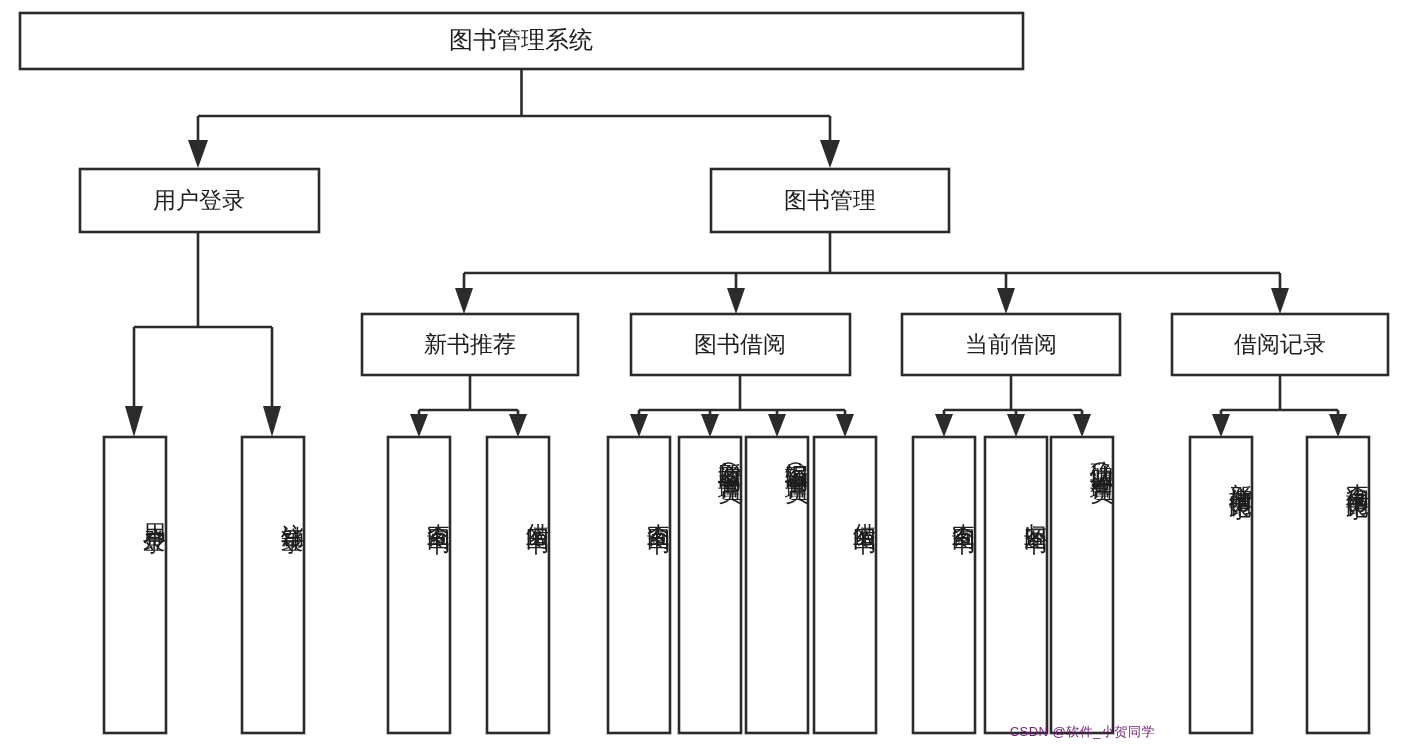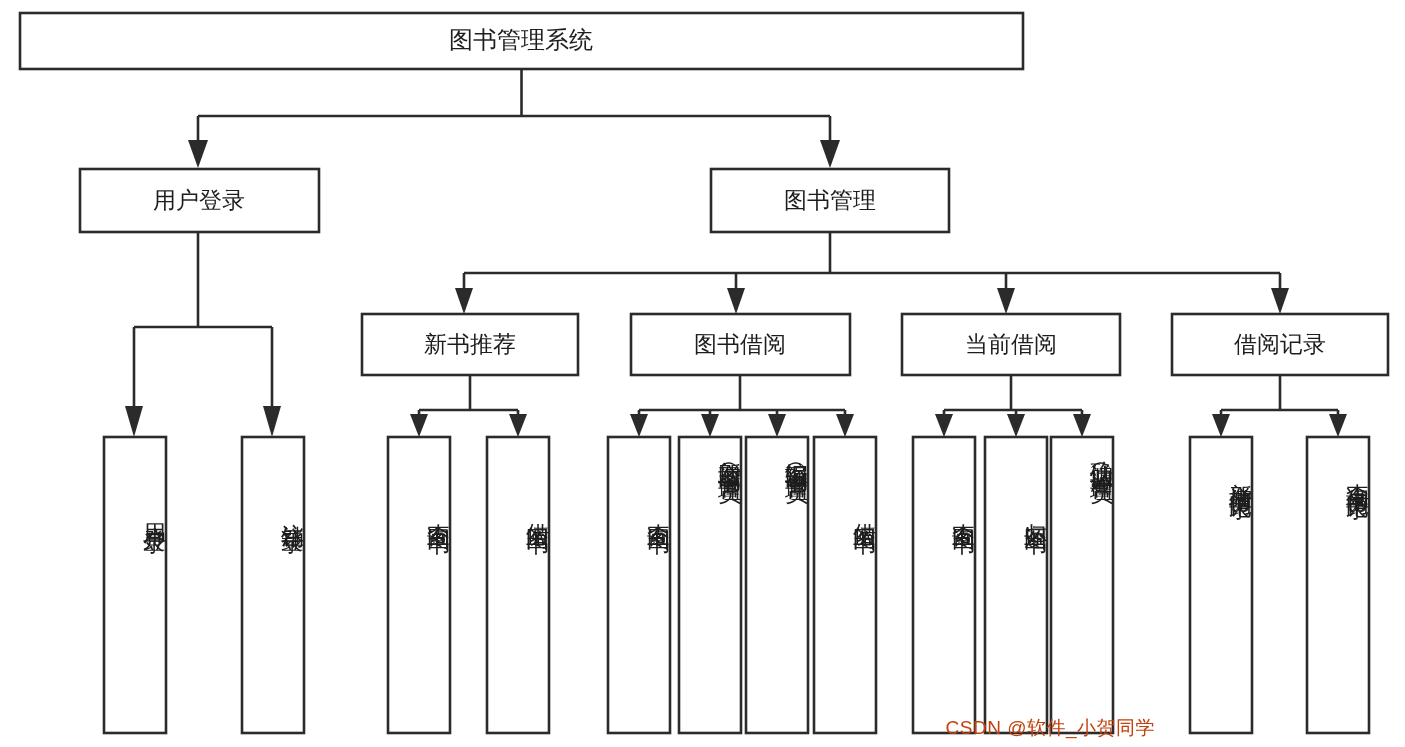--- a/index.html
+++ b/index.html
@@ -68,22 +68,22 @@
     letter-spacing: 3px;
     white-space: nowrap;
     pointer-events: none;
     text-align: center;
   }
   .watermark {
     position: absolute;
     right: 10px;
     bottom: 6px;
     font-family: "Liberation Sans", "DejaVu Sans", sans-serif;
-    font-size: 19px;
-    color: #c2410c;
+    font-size: 13px;
+    color: #701a75;
     white-space: nowrap;
     letter-spacing: 0.5px;
   }
 </style>
 </head>
 <body>
 
 <div id="diagram-root">
 
   <svg class="flow-svg" viewBox="0 0 1405 747">

